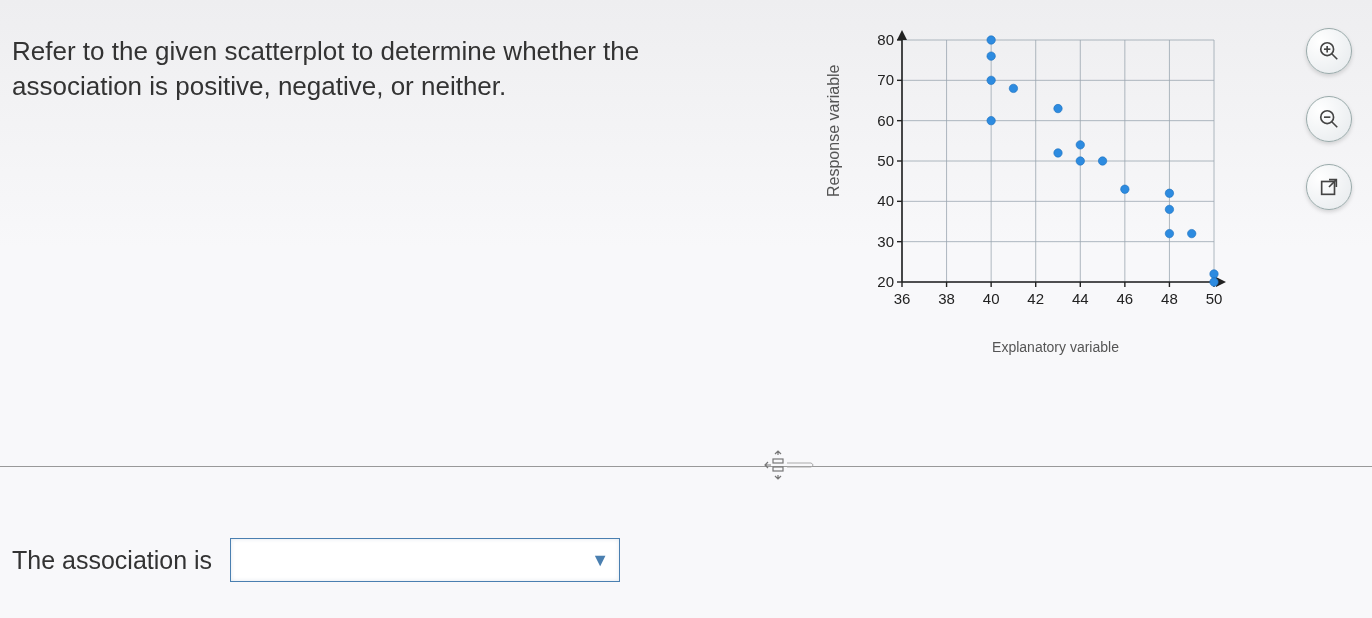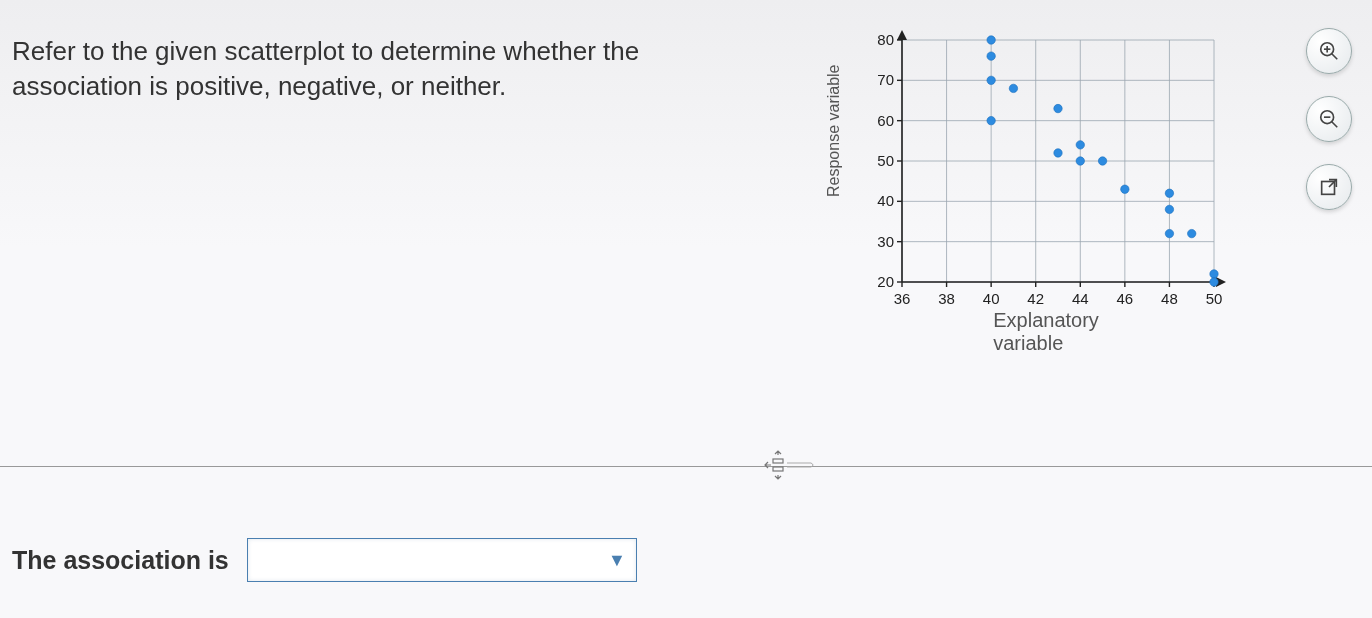--- a/index.html
+++ b/index.html
@@ -41,23 +41,22 @@
       transform-origin: left top;
       font-size: 16px;
       color: #555;
       white-space: nowrap;
     }
     .xlabel {
       position: absolute;
       bottom: -5px;
       left: 55%;
       transform: translateX(-50%);
-      font-size: 20px;
+      font-size: 14px;
       color: #555;
-      margin-left: 20px;
     }
     .chart-svg { position: absolute; left: 30px; top: 0; }
     .tool-buttons {
       position: absolute;
       top: 28px;
       right: 20px;
       display: flex;
       flex-direction: column;
       gap: 22px;
     }
@@ -93,21 +92,20 @@
       height: 1px;
       background: #999;
     }
     .answer-area {
       position: absolute;
       top: 538px;
       left: 12px;
       display: flex;
       align-items: center;
       gap: 18px;
-      font-weight: bold;
     }
     .answer-label {
       font-size: 25px;
       color: #333;
     }
     .dropdown {
       width: 390px;
       height: 44px;
       border: 1.5px solid #4a7fb0;
       background: #fff;

